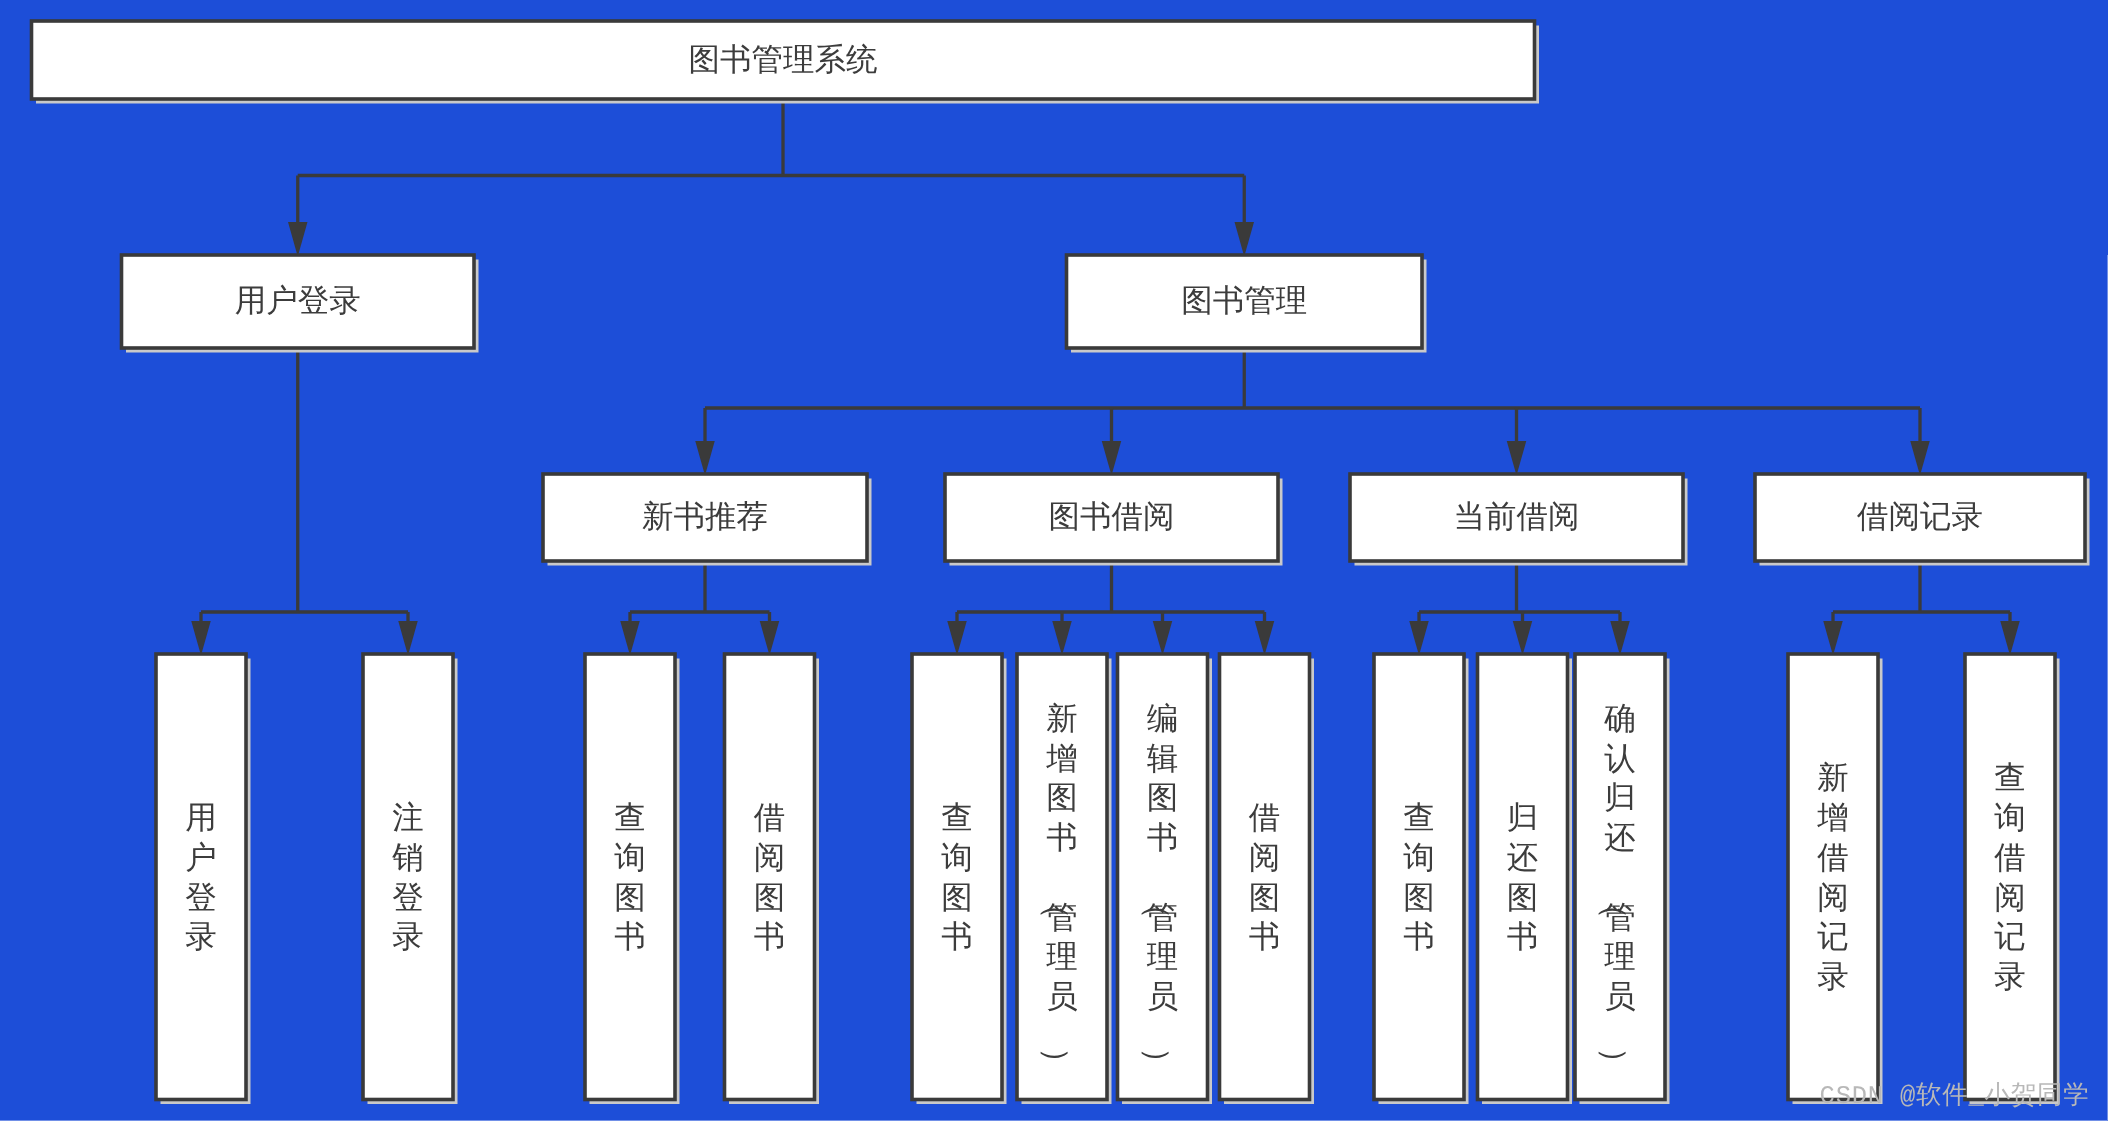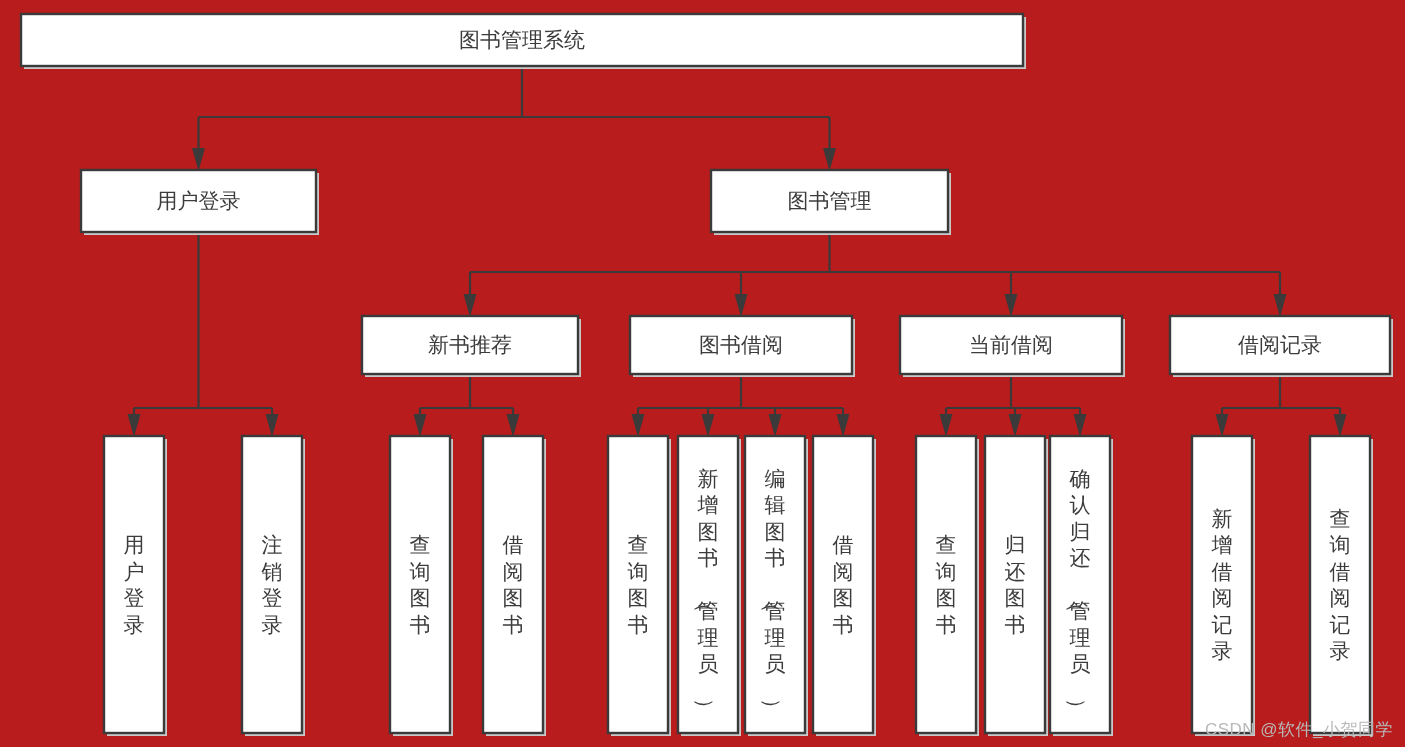--- a/index.html
+++ b/index.html
@@ -11,21 +11,21 @@
   body {
     width: 1405px;
     height: 747px;
     font-family: "Liberation Sans", "DejaVu Sans", sans-serif;
     overflow: hidden;
   }
   #diagram-root {
     position: relative;
     width: 1405px;
     height: 747px;
-    background: #b91c1c;
+    background: #1d4ed8;
   }
   svg#tree-svg {
     position: absolute;
     left: 0;
     top: 0;
     width: 1405px;
     height: 747px;
     display: block;
   }
   .node-box {
@@ -57,21 +57,21 @@
     font-family: "Liberation Sans", "DejaVu Sans", sans-serif;
     font-size: 21px;
     text-anchor: middle;
   }
   .watermark {
     position: absolute;
     right: 12px;
     bottom: 6px;
     color: #b8b8b8;
     font-size: 17px;
-    font-family: Liberation Sans, sans-serif;
+    font-family: Liberation Mono, monospace;
     letter-spacing: 0.5px;
     white-space: nowrap;
     user-select: none;
   }
 </style>
 </head>
 <body>
 
 <div id="diagram-root">
   <svg id="tree-svg" viewBox="0 0 1405 747" xmlns="http://www.w3.org/2000/svg">

